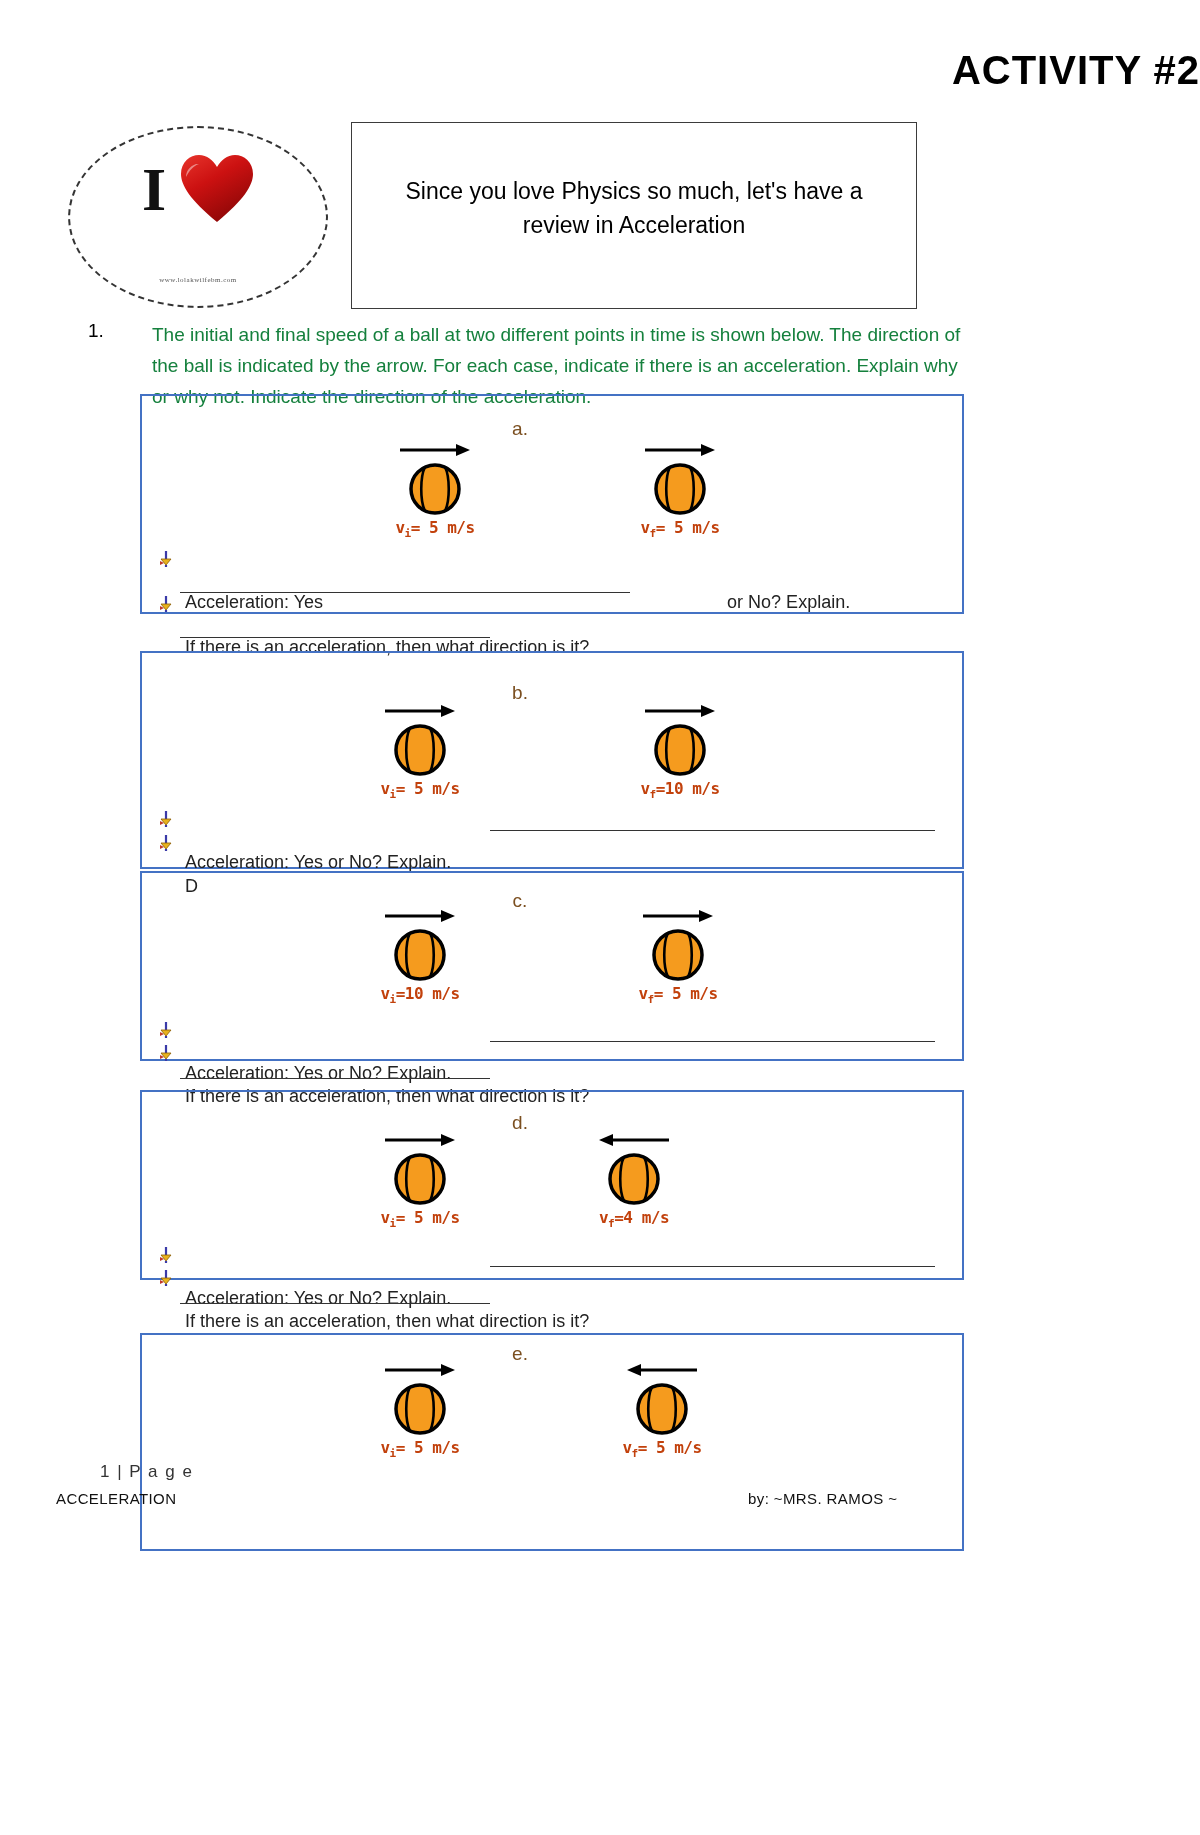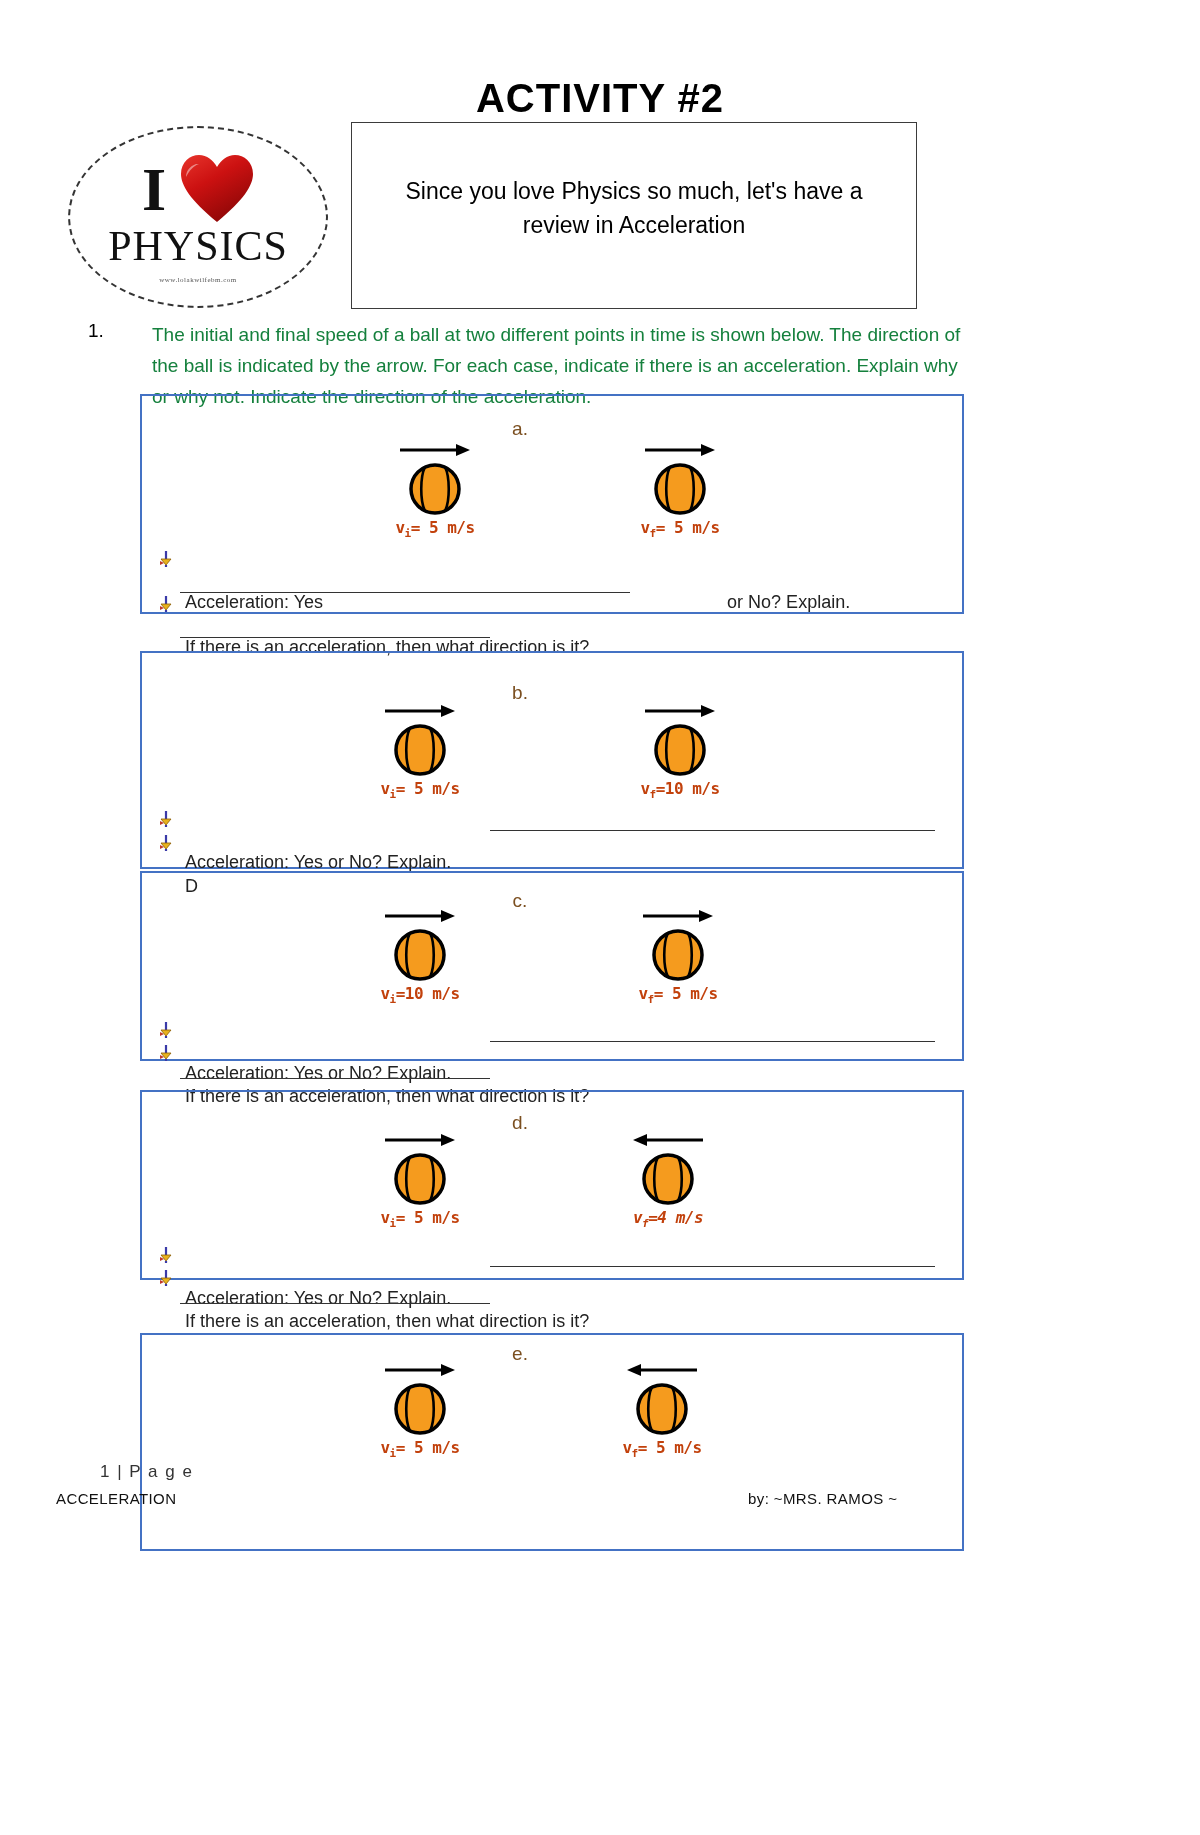--- a/index.html
+++ b/index.html
@@ -9,22 +9,22 @@
     font-family:"Liberation Sans","DejaVu Sans",sans-serif;
     color:#000;
     position:relative;
     overflow:hidden;
   }
   .page{position:relative;width:1200px;height:1835px;}
 
   
   .title{
     position:absolute;left:0;top:48px;width:1200px;
-    text-align:center;
-    font-size:40px;font-weight:bold;letter-spacing:1px;margin-top:28px;
+    text-align:right;
+    font-size:40px;font-weight:bold;letter-spacing:1px;
   }
 
   
   .logo{
     position:absolute;left:68px;top:126px;width:262px;height:184px;
   }
   .logo-oval{
     position:absolute;left:0;top:0;width:260px;height:182px;
     border:2px dashed #333;border-radius:50%;
     box-sizing:border-box;
@@ -150,21 +150,20 @@
               <stop offset="0%" stop-color="#E8352C"></stop>
               <stop offset="45%" stop-color="#CC1111"></stop>
               <stop offset="100%" stop-color="#8E0707"></stop>
             </linearGradient>
           </defs>
           <path d="M37 68 C 10 46, 1 31, 1 20 C 1 8, 10 1, 19 1 C 27 1, 33 6, 37 13 C 41 6, 47 1, 55 1 C 64 1, 73 8, 73 20 C 73 31, 64 46, 37 68 Z" fill="url(#hg)"></path>
           <path d="M16 10 C 10 12, 6 17, 6 23 C 10 16, 13 12, 19 10 Z" fill="#ffffff" opacity="0.45"></path>
         </svg>
       </span>
     </div>
-    <div class="logo-word">PHYSICS</div>
     <div class="logo-sub">www.lolakwilfebm.com</div>
   </div>
 
   <div class="intro-box">
     <div class="intro-line">Since you love Physics so much, let's have a</div>
     <div class="intro-line">review in Acceleration</div>
     <div class="intro-gap"></div>
   </div>
 
   <div class="q-wrap">
@@ -359,21 +358,21 @@
         </div>
         <div class="ball">
 <svg width="54" height="54" viewBox="0 0 54 54">
   <circle cx="27" cy="27" r="24" fill="#F59B1E" stroke="#000" stroke-width="3.5"></circle>
   <path d="M17 5 C 12 15, 12 39, 17 49" fill="none" stroke="#000" stroke-width="2.6"></path>
   <path d="M37 5 C 42 15, 42 39, 37 49" fill="none" stroke="#000" stroke-width="2.6"></path>
 </svg>
         </div>
         <div class="vlabel">v<sub>i</sub>= 5 m/s</div>
       </div>
-      <div class="ballgroup" style="left: 588px; top: 1132px; font-style: italic;">
+      <div class="ballgroup" style="left: 554px; top: 1132px;">
         <div class="arrow">
           <svg width="74" height="16" viewBox="0 0 74 16">
       <line x1="72" y1="8" x2="12" y2="8" stroke="#000" stroke-width="3"></line>
       <polygon points="2,8 16,2 16,14" fill="#000"></polygon>
     </svg>
         </div>
         <div class="ball">
 <svg width="54" height="54" viewBox="0 0 54 54">
   <circle cx="27" cy="27" r="24" fill="#F59B1E" stroke="#000" stroke-width="3.5"></circle>
   <path d="M17 5 C 12 15, 12 39, 17 49" fill="none" stroke="#000" stroke-width="2.6"></path>

